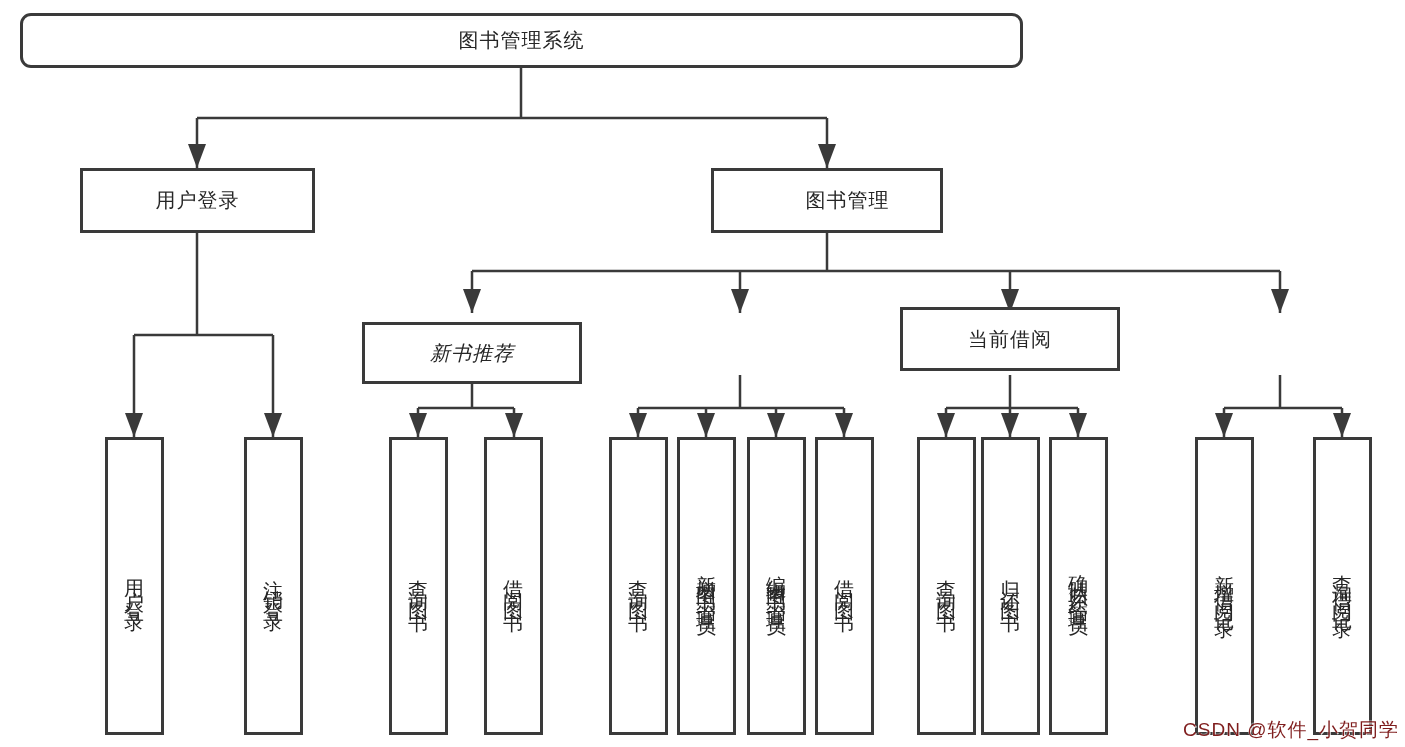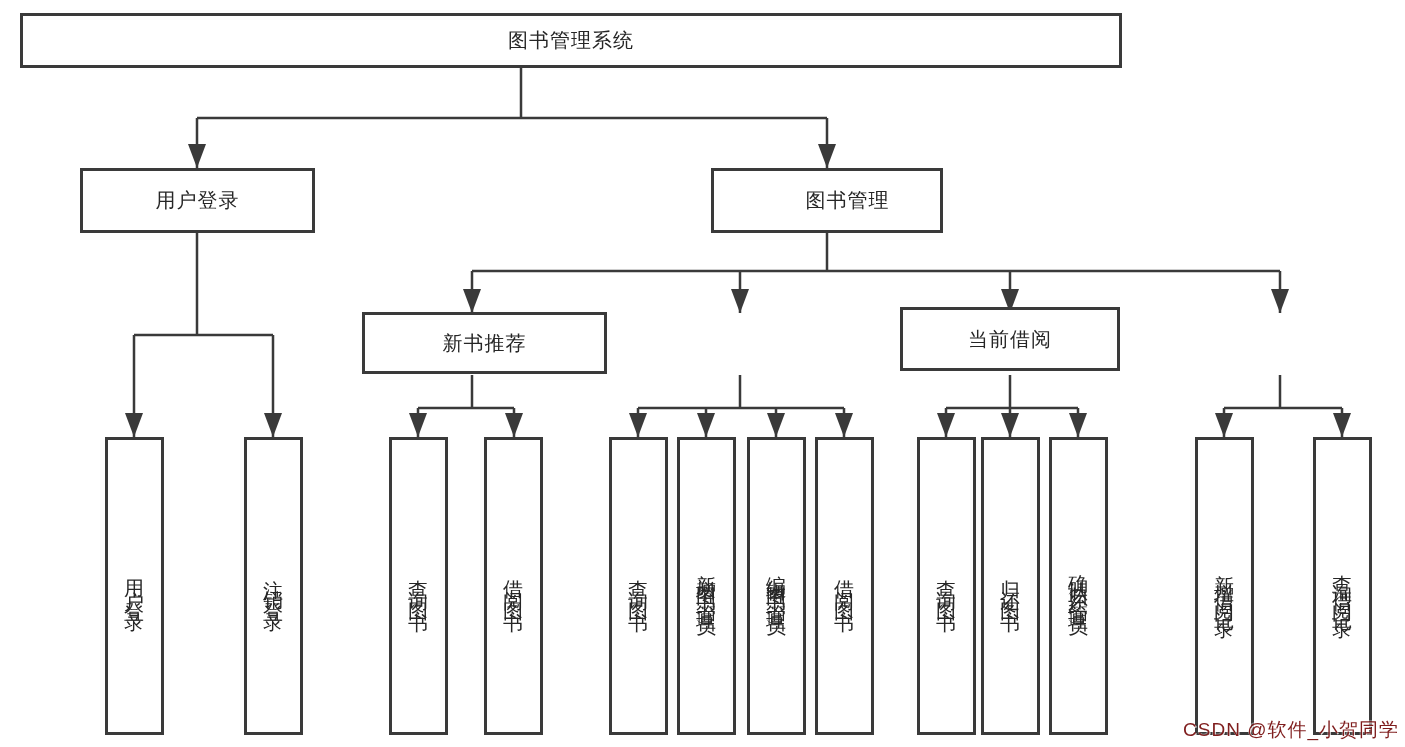--- a/index.html
+++ b/index.html
@@ -90,26 +90,26 @@
       <polygon points="767,413 785,413 776,437"></polygon>
       <polygon points="835,413 853,413 844,437"></polygon>
       <polygon points="937,413 955,413 946,437"></polygon>
       <polygon points="1001,413 1019,413 1010,437"></polygon>
       <polygon points="1069,413 1087,413 1078,437"></polygon>
       <polygon points="1215,413 1233,413 1224,437"></polygon>
       <polygon points="1333,413 1351,413 1342,437"></polygon>
     </g>
   </svg>
 
-  <div class="box" style="left:20px; top:13px; width:1102px; height:55px;">图书管理系统</div>
+  <div class="box" style="left:20px; top:13px; width:1003px; height:55px;border-radius:11px;">图书管理系统</div>
 
   <div class="box" style="left:80px; top:168px; width:235px; height:65px;">用户登录</div>
   <div class="box" style="left:711px; top:168px; width:232px; height:65px;padding-left:41px;">图书管理</div>
 
-  <div class="box" style="left:362px; top:312px; width:245px; height:62px;">新书推荐</div>
+  <div class="box" style="left:362px; top:322px; width:220px; height:62px;font-style:italic;">新书推荐</div>
   <div class="box" style="left:900px; top:307px; width:220px; height:64px;">当前借阅</div>
 
   <div class="box vbox sp-wide" style="left:105px; top:437px; width:59px; height:298px;">用户登录</div>
   <div class="box vbox sp-wide" style="left:244px; top:437px; width:59px; height:298px;">注销登录</div>
 
   <div class="box vbox sp-wide" style="left:389px; top:437px; width:59px; height:298px;">查询图书</div>
   <div class="box vbox sp-wide" style="left:484px; top:437px; width:59px; height:298px;">借阅图书</div>
 
   <div class="box vbox sp-wide" style="left:609px; top:437px; width:59px; height:298px;">查询图书</div>
   <div class="box vbox sp-tight" style="left:677px; top:437px; width:59px; height:298px;">新增图书（管理员）</div>

